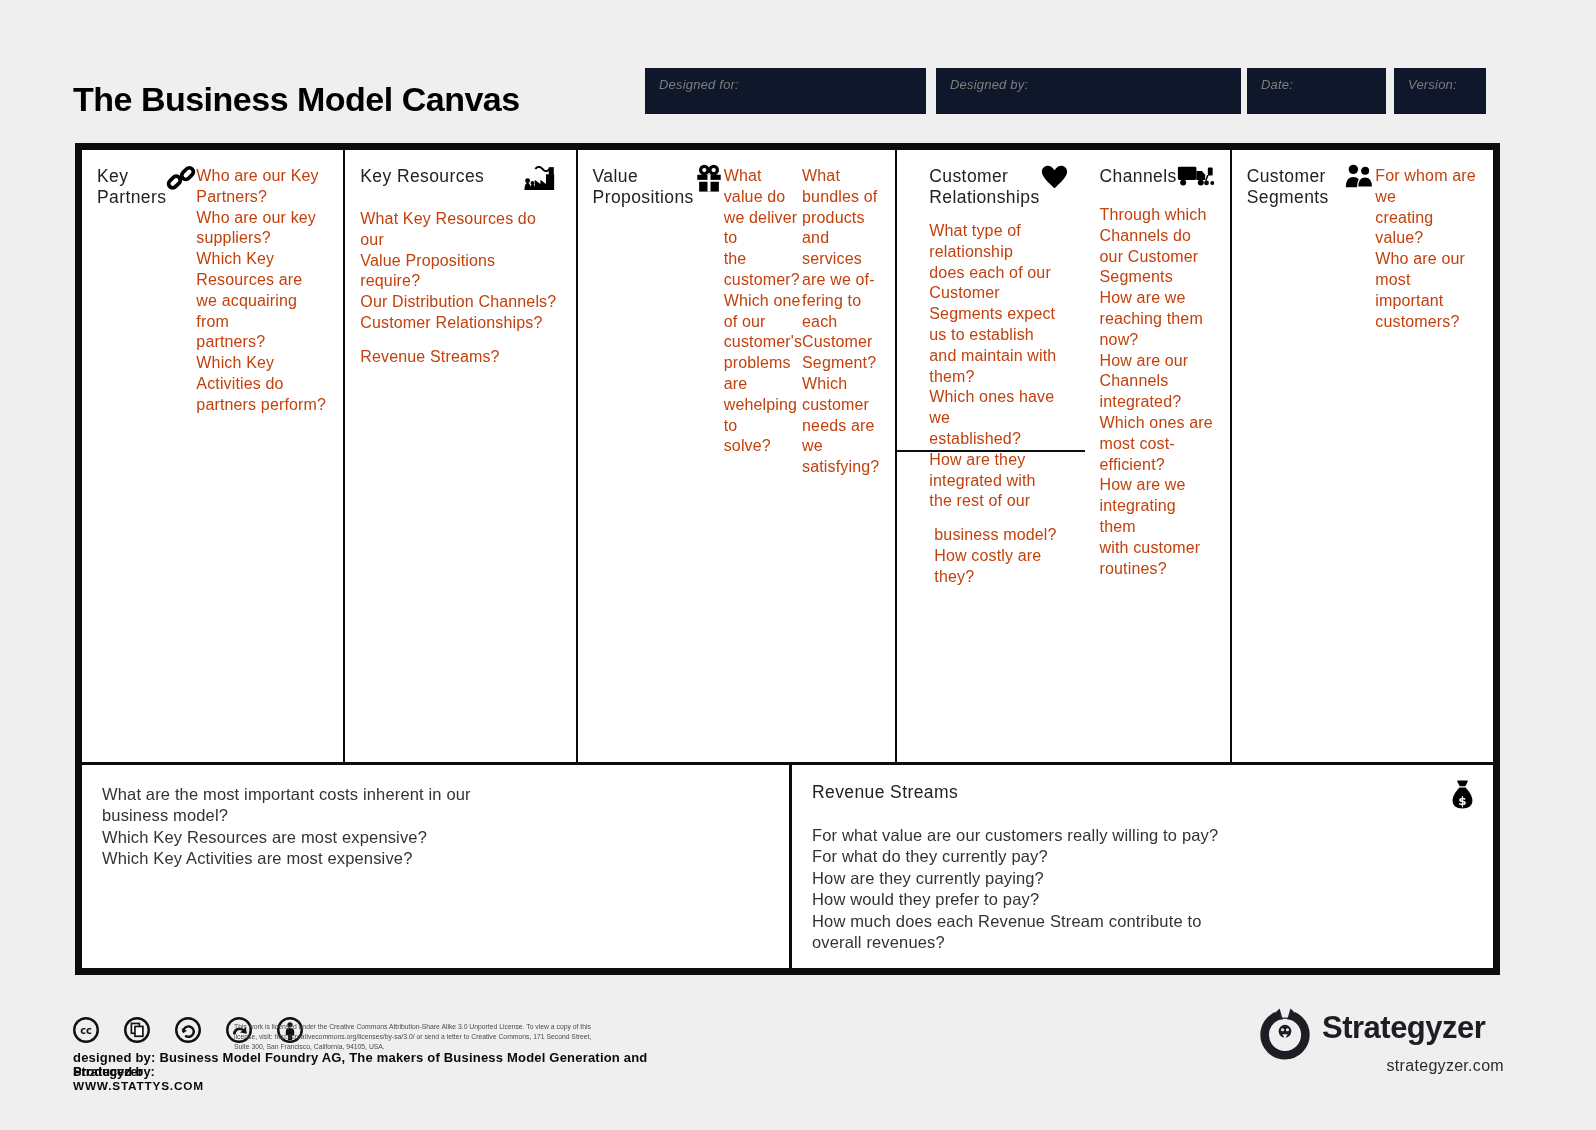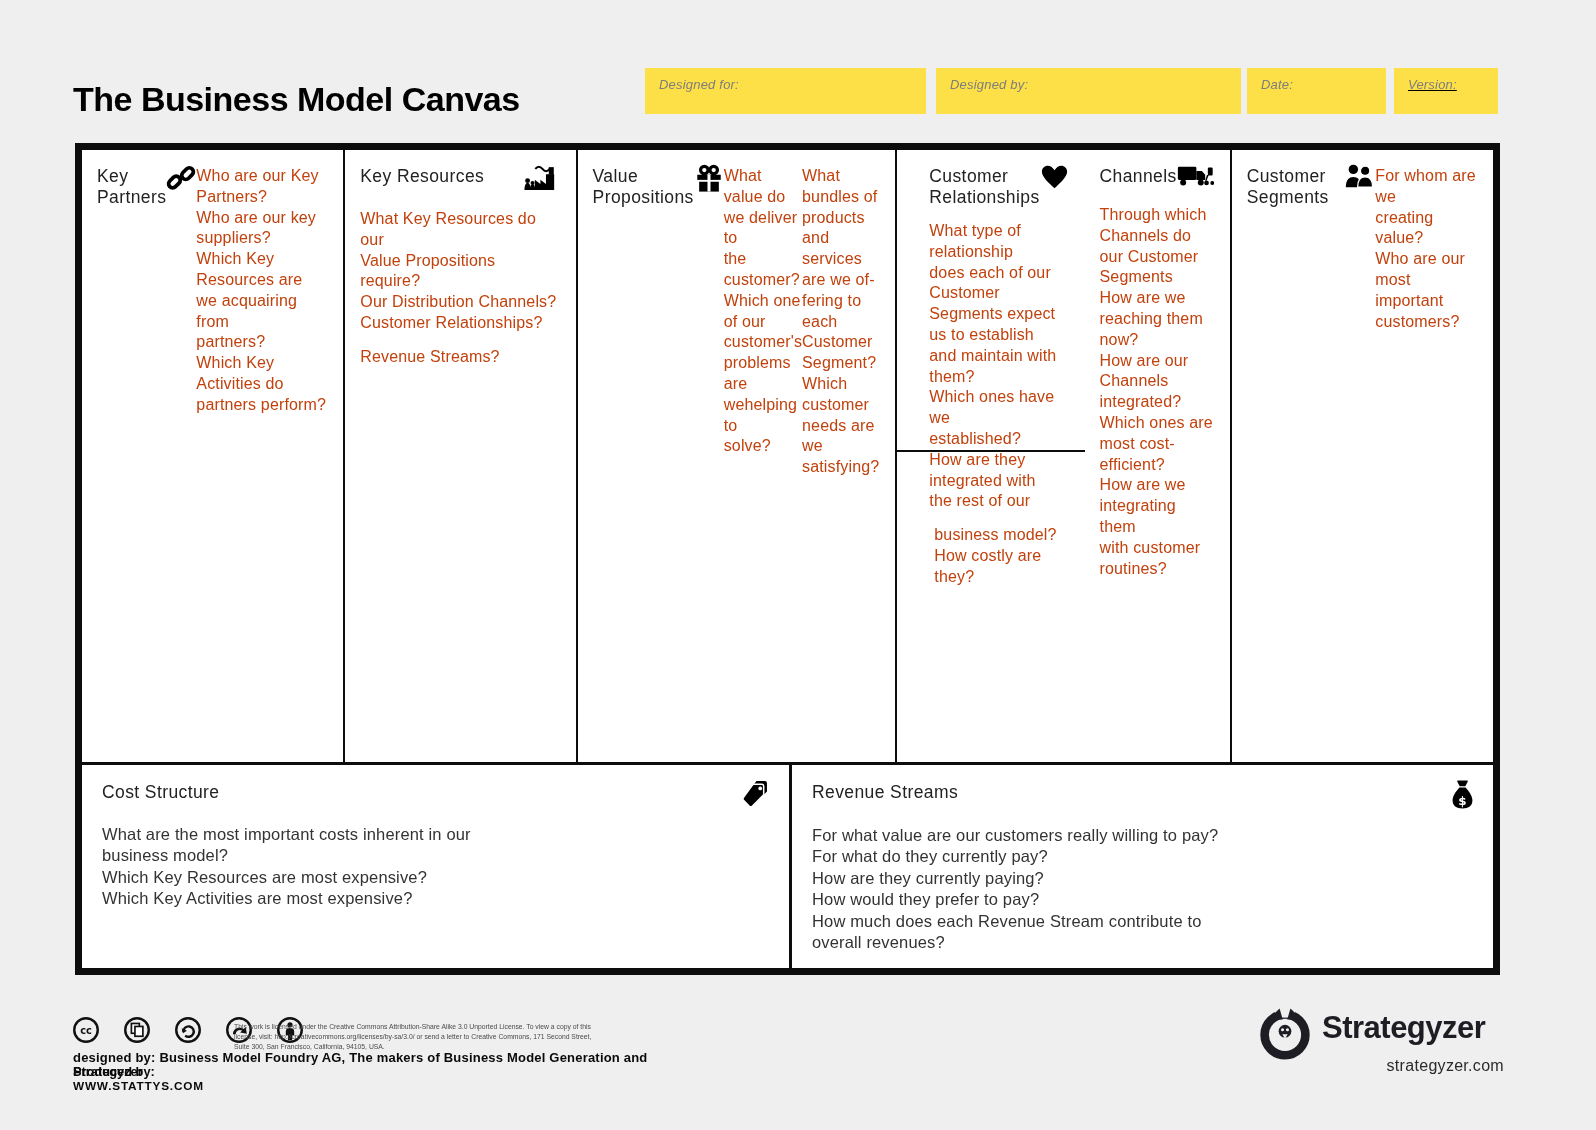--- a/index.html
+++ b/index.html
@@ -2,27 +2,27 @@
 <html><head>
 <meta charset="utf-8">
 <style>
   html,body { margin:0; padding:0; }
   body { background:#efeff0; font-family:"Liberation Sans", sans-serif; }
   .page { position:relative; width:1596px; height:1130px; background:#efeff0; overflow:hidden; }
 
   
   .page-title { position:absolute; left:73px; top:80px; font-size:34px; font-weight:800;
                 letter-spacing:-0.5px; color:#000; }
-  .field { position:absolute; top:68px; height:46px; background:#fde047; box-sizing:border-box; }
+  .field { position:absolute; top:68px; height:46px; background:#0f172a; box-sizing:border-box; }
   .field-label { display:block; padding:9px 0 0 14px; font-size:13px; font-style:italic;
                  color:#7d7d7d; letter-spacing:0.2px; }
   .f1 { left:645px;  width:281px; }
   .f2 { left:936px;  width:305px; }
   .f3 { left:1247px; width:139px; }
-  .f4 { left:1394px; width:104px;text-decoration:underline; }
+  .f4 { left:1394px; width:92px; }
 
   
   .canvas { position:absolute; left:75px; top:143px; width:1411px; height:818px;
             background:#fff; border:7px solid #0d0d0d; box-sizing:content-box; }
   .top-section { display:flex; height:615px; box-sizing:border-box; border-bottom:3px solid #0d0d0d; }
   .col { flex:1 1 0; box-sizing:border-box; border-right:2.5px solid #0d0d0d; display:flex; flex-direction:row; }
   .col:last-child { border-right:none; }
   .subA { box-sizing:border-box; border-bottom:2.5px solid #0d0d0d; }
   .subA.h-activities { height:296px; }
   .subA.h-relationships { height:302px;padding-left:32px; }
@@ -231,30 +231,20 @@
         </div>
         <p class="para">For whom are we
 creating value?
 Who are our most
 important customers?</p>
       </div>
     </div>
 
     <div class="bottom-row">
       <div class="bottom-cell cost">
-        <div class="cell-head">
-          <span class="cell-title">Cost Structure</span>
-          <span class="icon">
-            <svg width="30" height="30" viewBox="0 0 32 32">
-              <path fill="#000" d="M16.5 2 h9 a2.2 2.2 0 0 1 2.2 2.2 v9 L15.5 25.5 6 16 z"></path>
-              <path fill="#000" stroke="#fff" stroke-width="1.6" d="M13 5.5 h9 a2.2 2.2 0 0 1 2.2 2.2 v9 L12 29 a2.2 2.2 0 0 1-3.1 0 L2.7 22.7 a2.2 2.2 0 0 1 0-3.1 z"></path>
-              <circle cx="20.5" cy="10" r="2" fill="#fff"></circle>
-            </svg>
-          </span>
-        </div>
         <p class="para">What are the most important costs inherent in our
 business model?
 Which Key Resources are most expensive?
 Which Key Activities are most expensive?</p>
       </div>
       <div class="bottom-cell revenue">
         <div class="cell-head">
           <span class="cell-title">Revenue Streams</span>
           <span class="icon">
             <svg width="25" height="31" viewBox="0 0 24 30">

